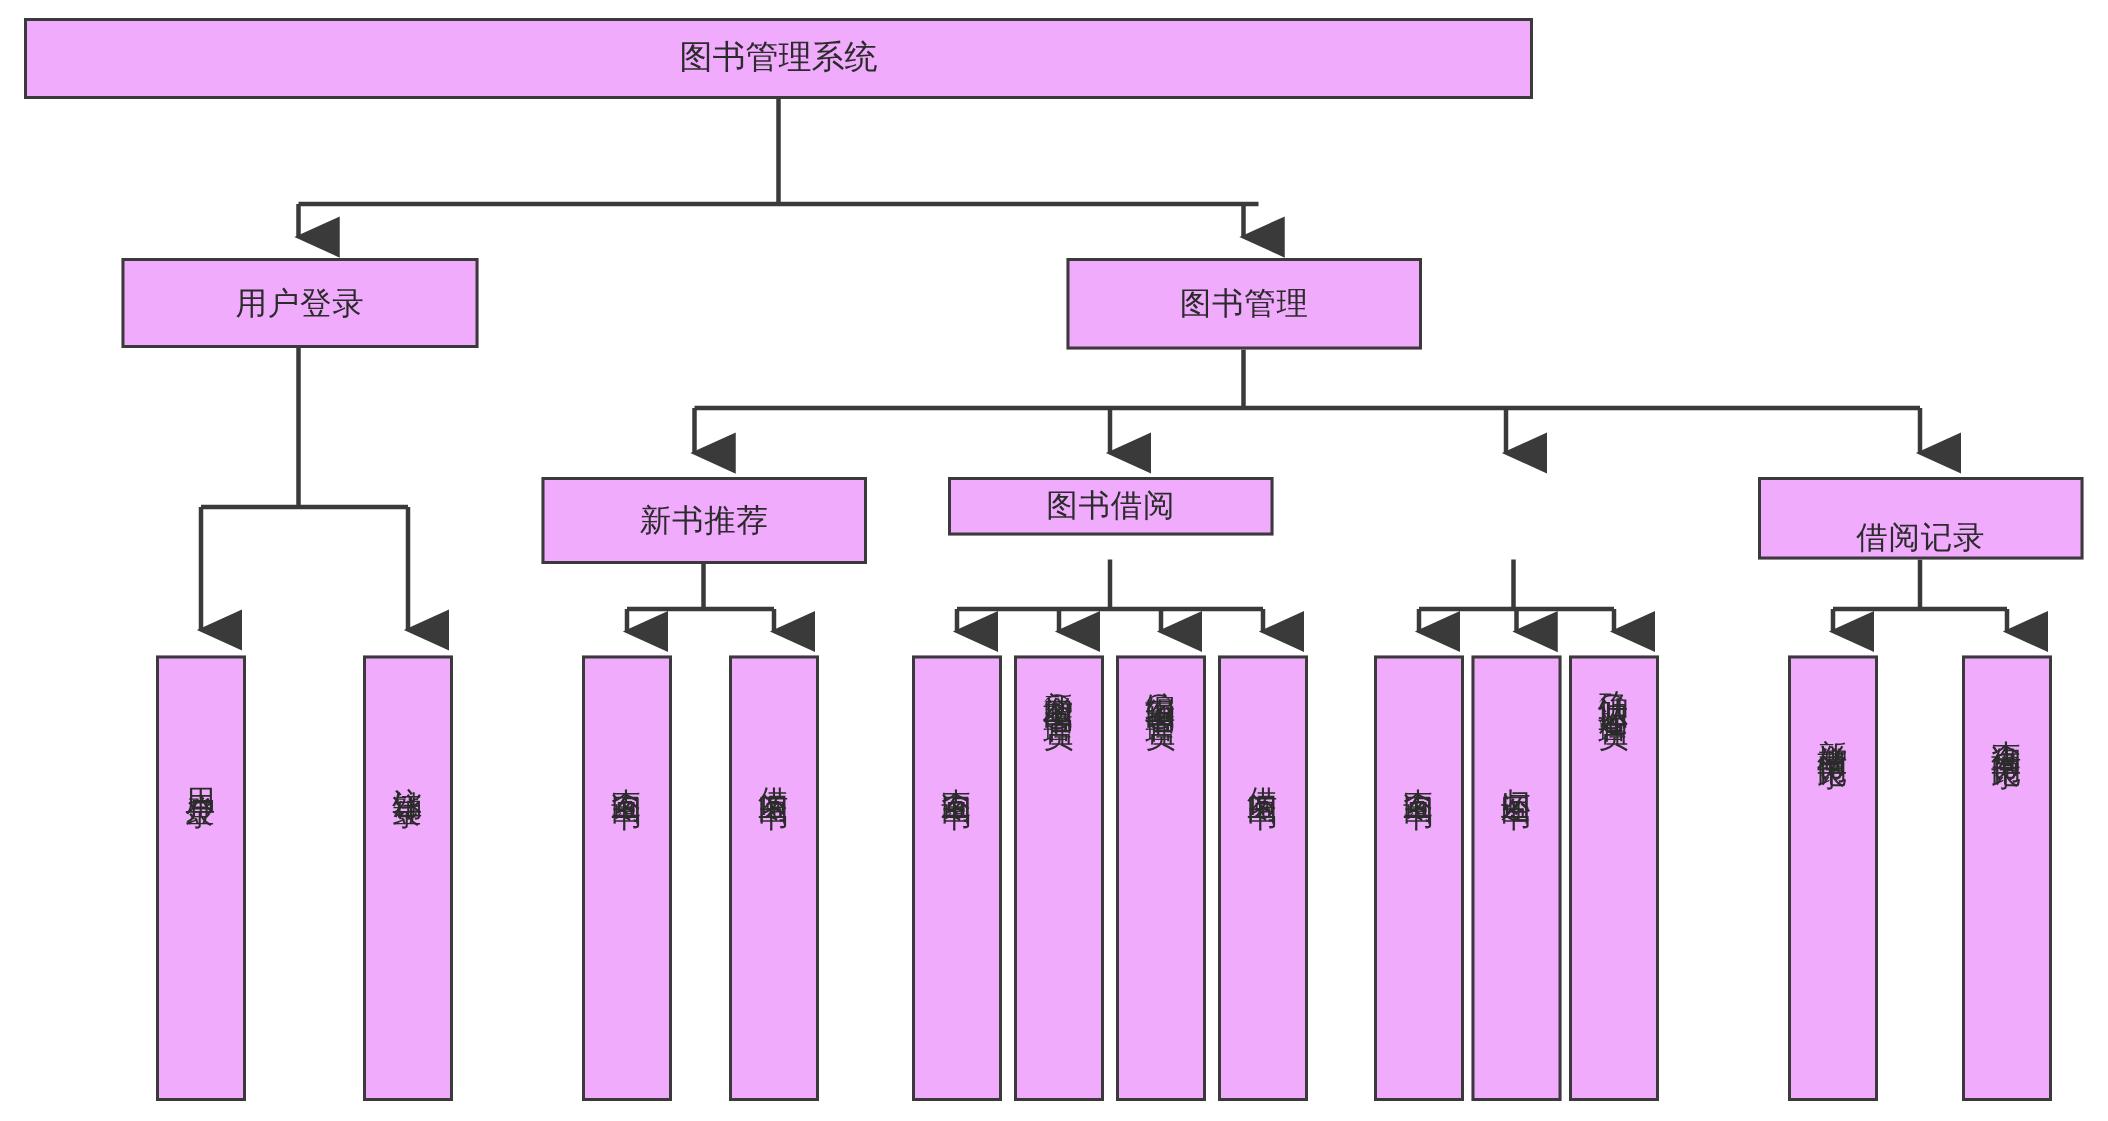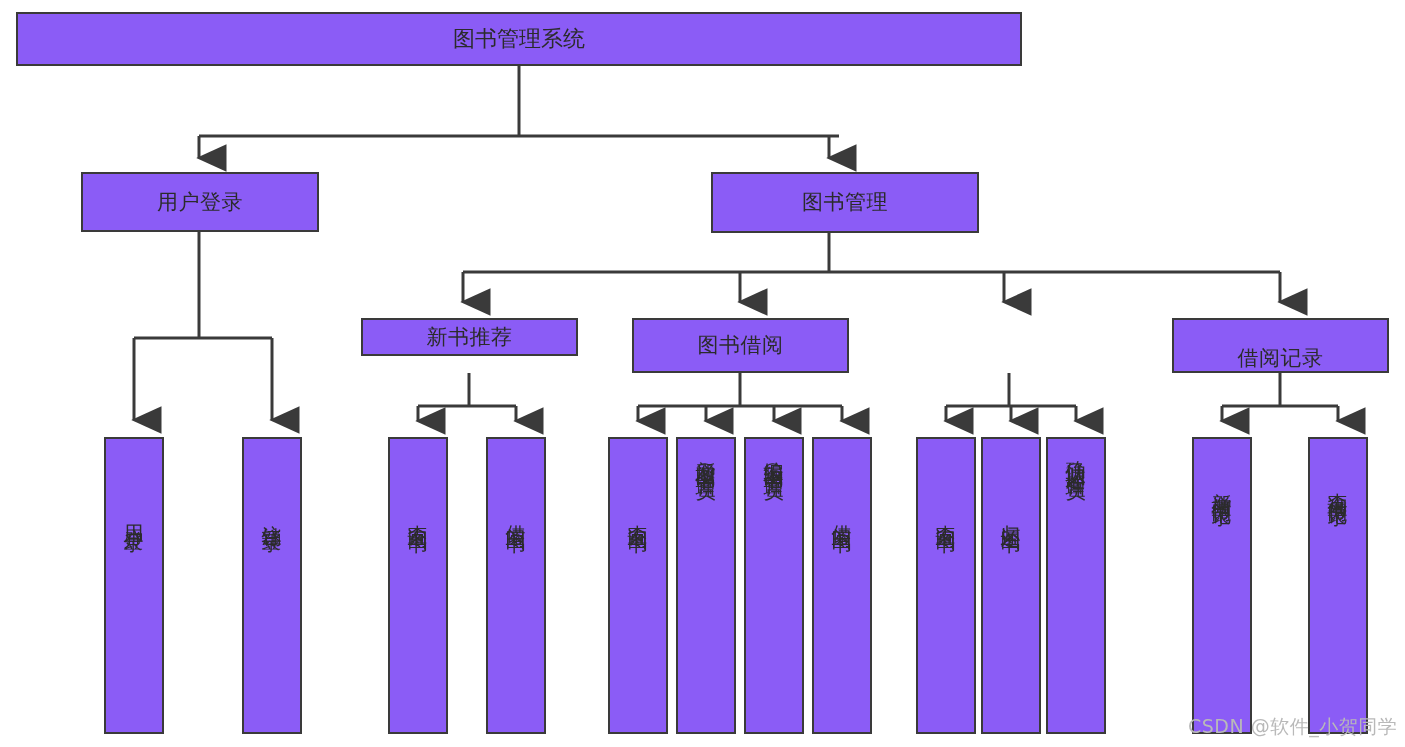--- a/index.html
+++ b/index.html
@@ -24,21 +24,21 @@
     left: 0;
     top: 0;
     width: 1405px;
     height: 747px;
     pointer-events: none;
   }
   
   .node {
     position: absolute;
     box-sizing: border-box;
-    background: #8b5cf6;
+    background: #f0abfc;
     border: 2.5px solid #3a3a3a;
     display: flex;
     align-items: center;
     justify-content: center;
     color: #2b2b2b;
     line-height: 1.18;
     text-align: center;
   }
   .node.horiz {
     font-size: 21px;
@@ -128,29 +128,29 @@
   </svg>
 
   <div class="node root" style="left:16px; top:12px; width:1006px; height:54px;">
     <span>图书管理系统</span>
   </div>
 
   <div class="node horiz" style="left:81px; top:172px; width:238px; height:60px;">
     <span>用户登录</span>
   </div>
 
-  <div class="node horiz" style="left:711px; top:172px; width:268px; height:61px;">
+  <div class="node horiz" style="left:711px; top:172px; width:237px; height:61px;">
     <span>图书管理</span>
   </div>
 
-  <div class="node horiz" style="left:361px; top:318px; width:217px; height:38px;">
+  <div class="node horiz" style="left:361px; top:318px; width:217px; height:58px;">
     <span>新书推荐</span>
   </div>
 
-  <div class="node horiz" style="left:632px; top:318px; width:217px; height:55px;">
+  <div class="node horiz" style="left:632px; top:318px; width:217px; height:39px;">
     <span>图书借阅</span>
   </div>
 
 
   <div class="node horiz" style="left:1172px; top:318px; width:217px; height:55px;align-items:flex-end;">
     <span>借阅记录</span>
   </div>
 
   <div class="node leaf" style="left:104px; top:437px; width:60px; height:297px; padding-top:70px;">
     <span class="vtext">用户登录</span>
@@ -197,15 +197,14 @@
   </div>
 
   <div class="node leaf" style="left:1192px; top:437px; width:60px; height:297px; padding-top:38px;">
     <span class="vtext">新增借阅记录</span>
   </div>
 
   <div class="node leaf" style="left:1308px; top:437px; width:60px; height:297px; padding-top:38px;">
     <span class="vtext">查询借阅记录</span>
   </div>
 
-  <div id="watermark">CSDN @软件_小贺同学</div>
 
 </div>
 
 </body></html>

